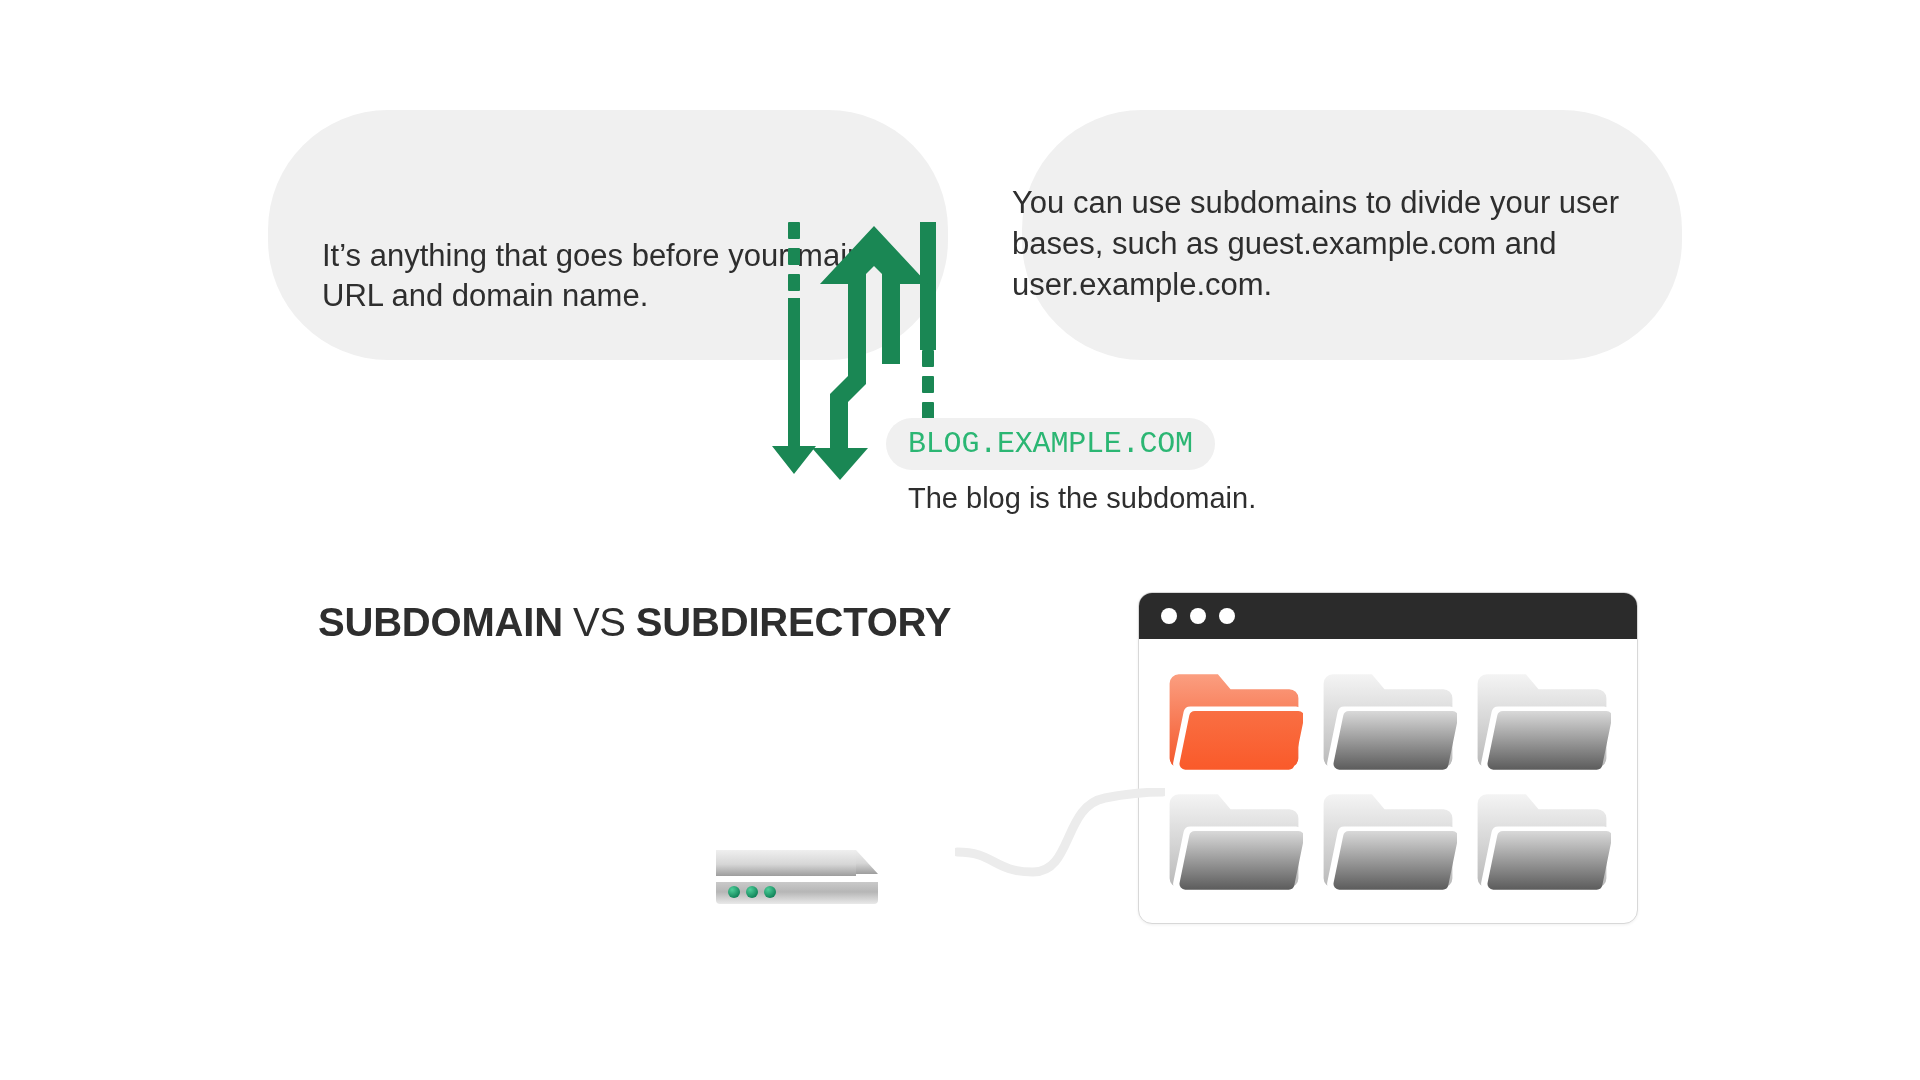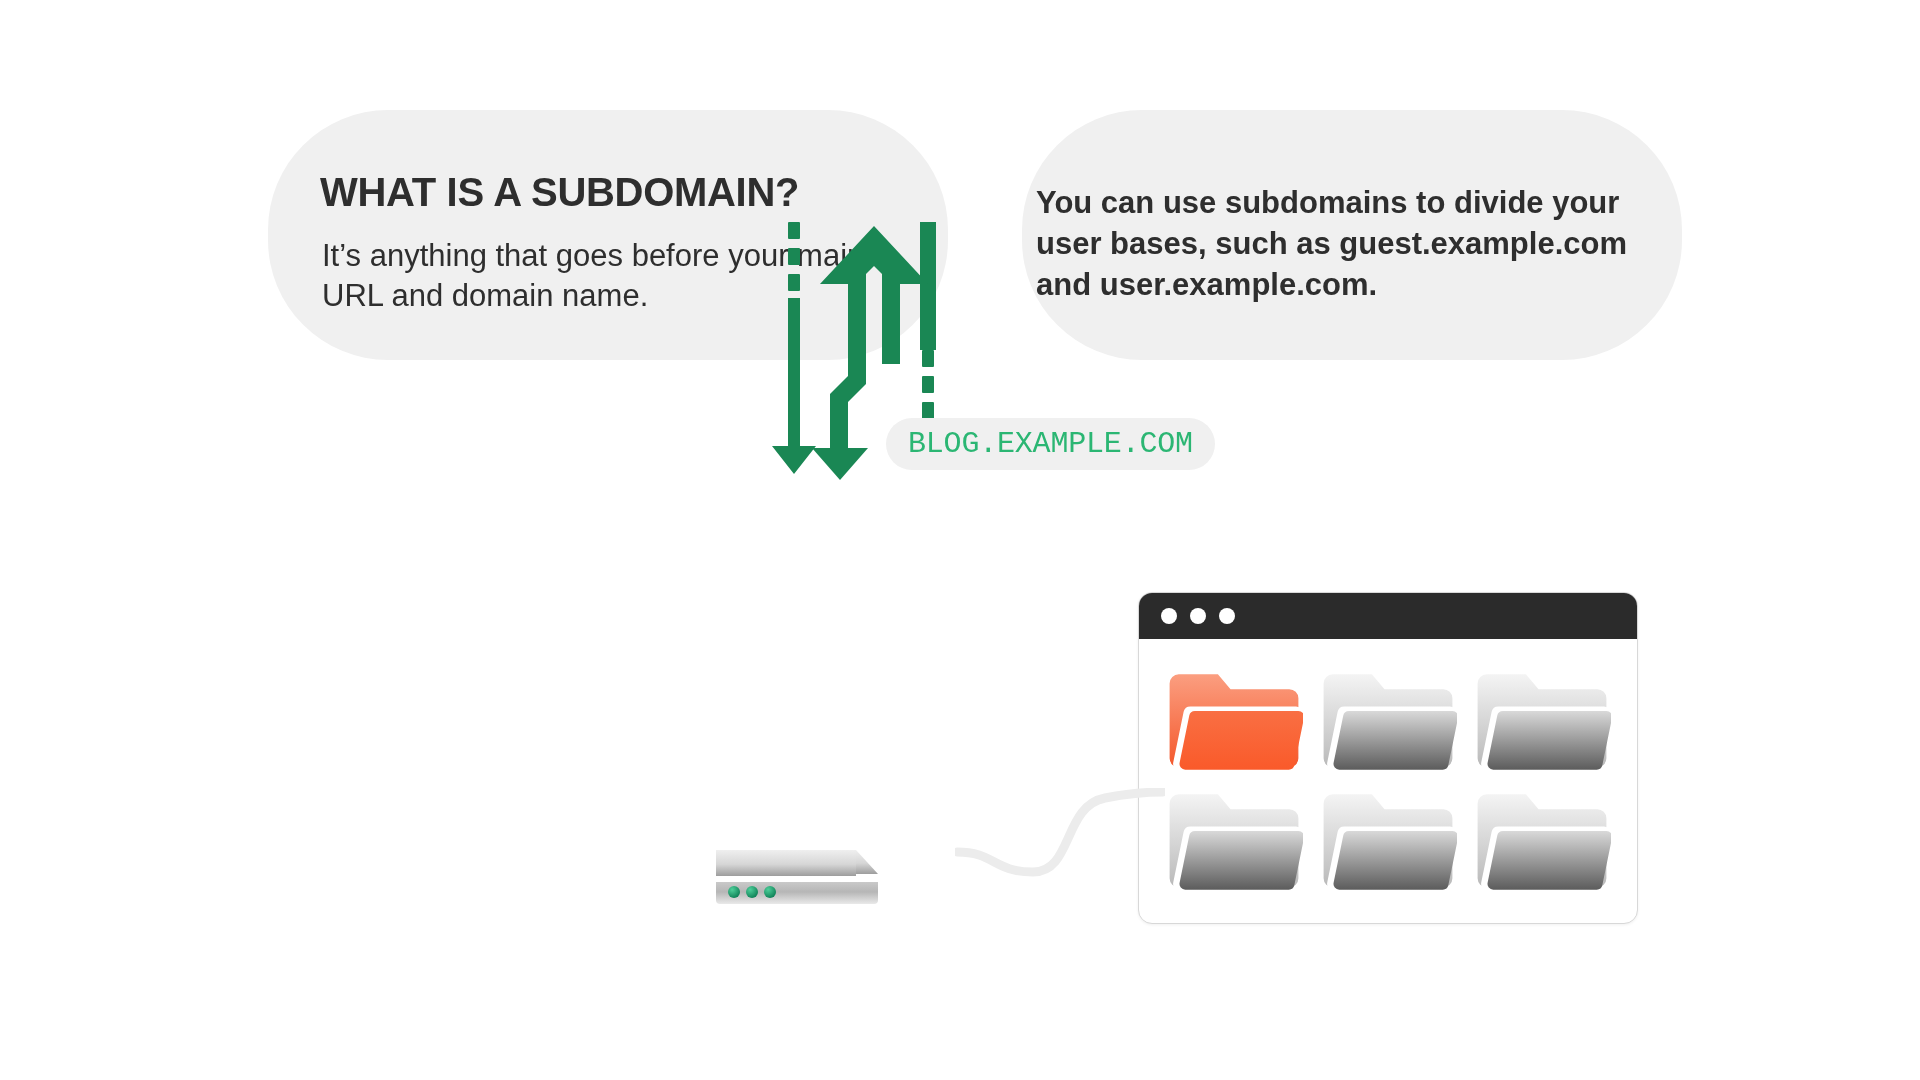--- a/index.html
+++ b/index.html
@@ -38,26 +38,26 @@
     position: absolute;
     left: 322px; top: 236px;
     width: 560px;
     font-size: 31px;
     line-height: 1.28;
     color: #2e2e2e;
     font-weight: 400;
   }
   #right-body {
     position: absolute;
-    left: 1036px; top: 182px;
+    left: 1012px; top: 182px;
     width: 630px;
     font-size: 31px;
     line-height: 1.33;
     color: #2e2e2e;
-    font-weight: 700;
+    font-weight: 400;
   }
 
   
   #arrow-stack {
     position: absolute;
     left: 770px; top: 222px;
     width: 190px; height: 270px;
   }
   #arrow-stack svg { display: block; }
 
@@ -157,21 +157,20 @@
   #drive-cable svg { display:block; }
 </style>
 </head>
 <body>
 
 <div class="canvas">
 
   <div class="bubble" id="bubble-left"></div>
   <div class="bubble" id="bubble-right"></div>
 
-  <div id="left-title">WHAT IS A SUBDOMAIN?</div>
 
   <div id="left-body">It’s anything that goes before your main URL and domain name.</div>
 
   <div id="right-body">You can use subdomains to divide your user bases, such as guest.example.com and user.example.com.</div>
 
   <div id="arrow-stack">
     <svg viewBox="0 0 190 270" width="190" height="270" xmlns="http://www.w3.org/2000/svg">
       <g fill="#1a8754">
         <rect x="18" y="0" width="12" height="17" rx="1"></rect>
         <rect x="18" y="26" width="12" height="17" rx="1"></rect>
@@ -214,21 +213,25 @@
                L 78 140 Z" fill="#1a8754"></path>
 
       <path d="M 18 76 L 30 76 L 30 224 L 46 224 L 24 252 L 2 224 L 18 224 Z" fill="#1a8754"></path>
     </svg>
   </div>
 
   <div id="url-pill">
     <span>BLOG.EXAMPLE.COM</span>
   </div>
 
-
+  <div id="url-caption">The blog is the subdomain.</div>
+
+  <div id="section2-title">
+    <span class="strong">SUBDOMAIN</span><span class="light" style="padding:0 10px;">VS</span><span class="strong">SUBDIRECTORY</span>
+  </div>
 
 
   <div id="browser-window">
     <div id="browser-titlebar">
       <span class="tl-dot"></span>
       <span class="tl-dot"></span>
       <span class="tl-dot"></span>
     </div>
     <div id="folder-grid">
 

